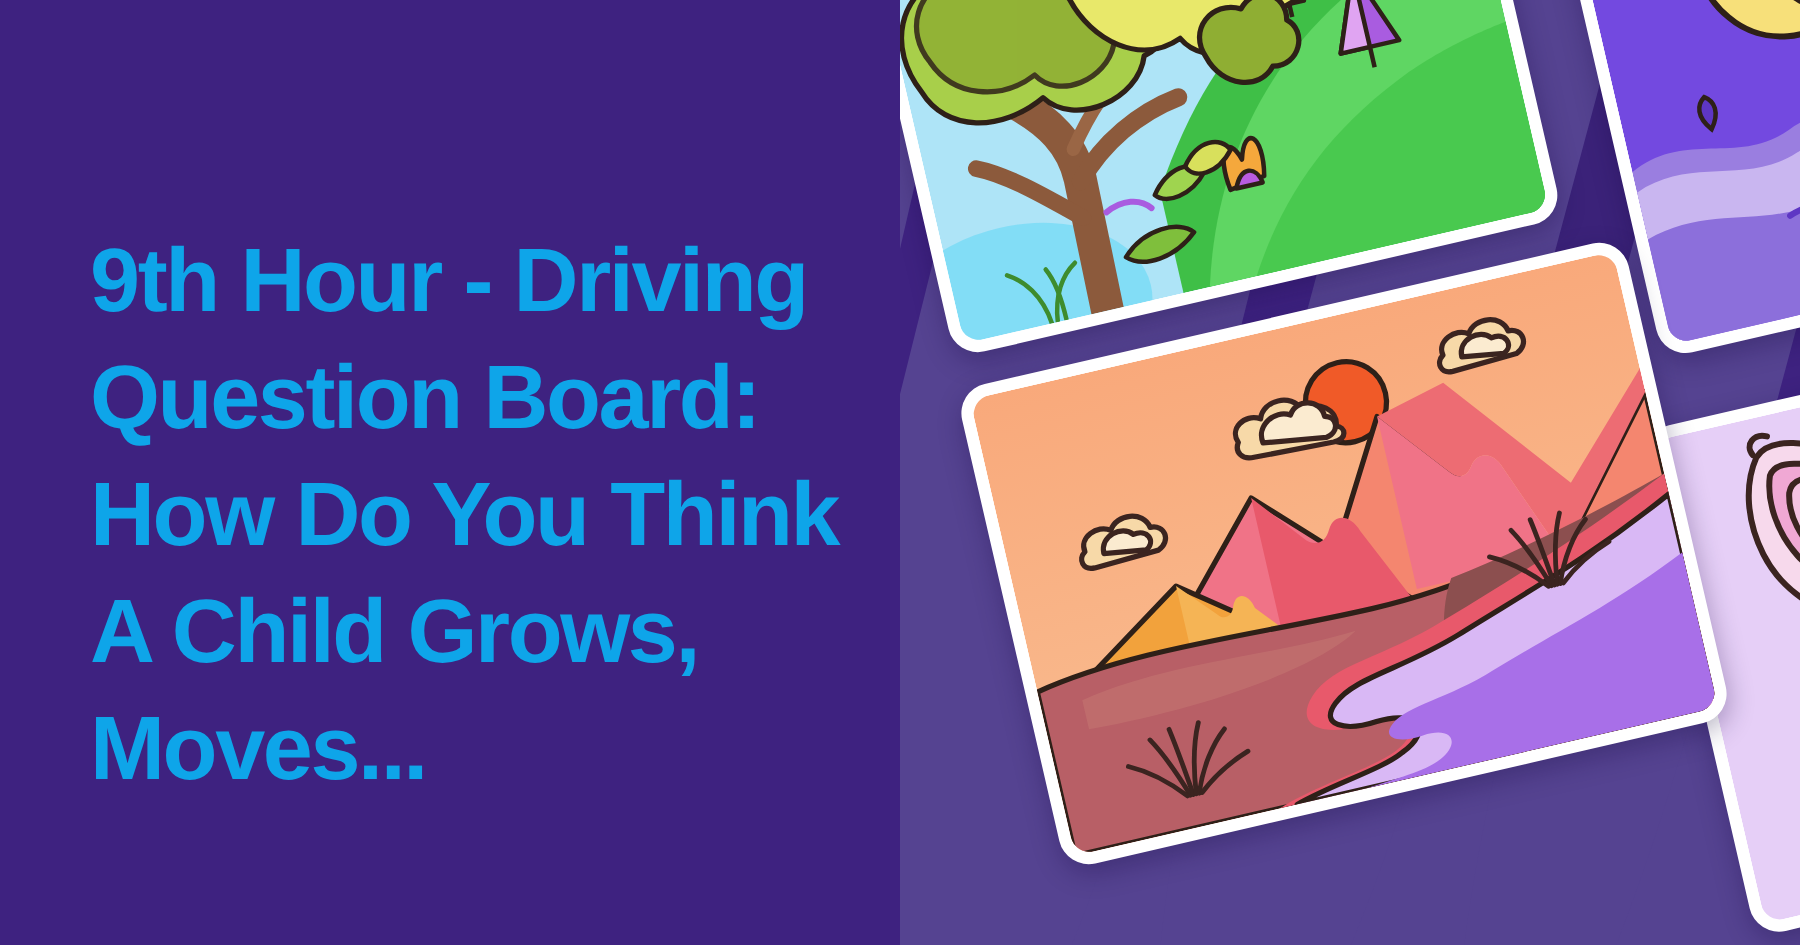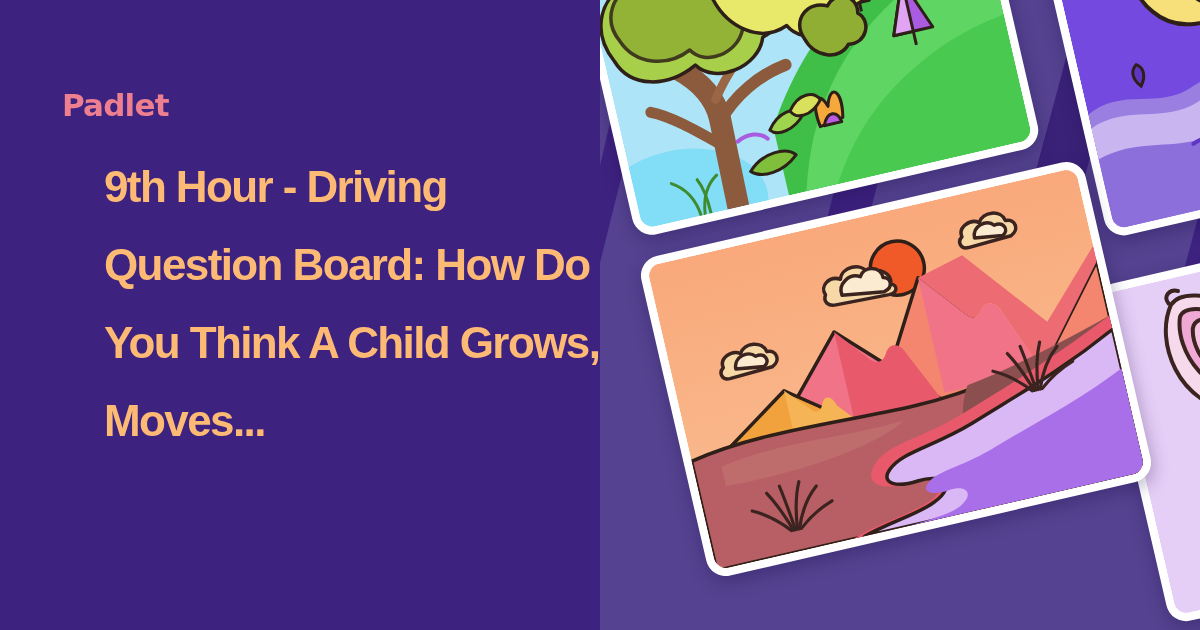--- a/index.html
+++ b/index.html
@@ -74,27 +74,26 @@
     font-weight: 700;
     letter-spacing: -0.8px;
     font-family: "DejaVu Sans", sans-serif;
     line-height: 1;
   }
   .title {
     position: absolute;
     left: 60px;
     top: 148px;
     width: 520px;
-    color: #fdba74;
-    font-size: 44px;
+    color: #0ea5e9;
+    font-size: 60px;
     font-weight: 700;
     line-height: 78px;
     letter-spacing: -1.6px;
     font-family: "Liberation Sans", sans-serif;
-    margin-left: 44px;
   }
 
   
   .card {
     position: absolute;
     background: #FFFFFF;
     border-radius: 20px;
     padding: 8px;
     box-shadow: 0 6px 18px rgba(20,8,60,0.30);
     z-index: 3;
@@ -301,17 +300,16 @@
           <path d="M104 90 C104 98 110 108 118 112 C124 114 128 110 126 102 C122 92 110 84 104 90 Z" fill="#F5C2E2"></path>
           <path d="M62 24 C58 16 66 10 74 14" fill="none"></path>
           <path d="M100 40 C92 58 90 84 98 108" fill="none" stroke-width="3"></path>
           <path d="M124 52 C116 72 114 100 122 124" fill="none" stroke-width="3"></path>
         </g>
       </svg>
     </div>
   </div>
 
   <div class="left-pane">
-    <div class="brand">Padlet</div>
     <div class="title">9th Hour - Driving Question Board: How Do You Think A Child Grows, Moves...</div>
   </div>
 
 </div>
 
 </body></html>

